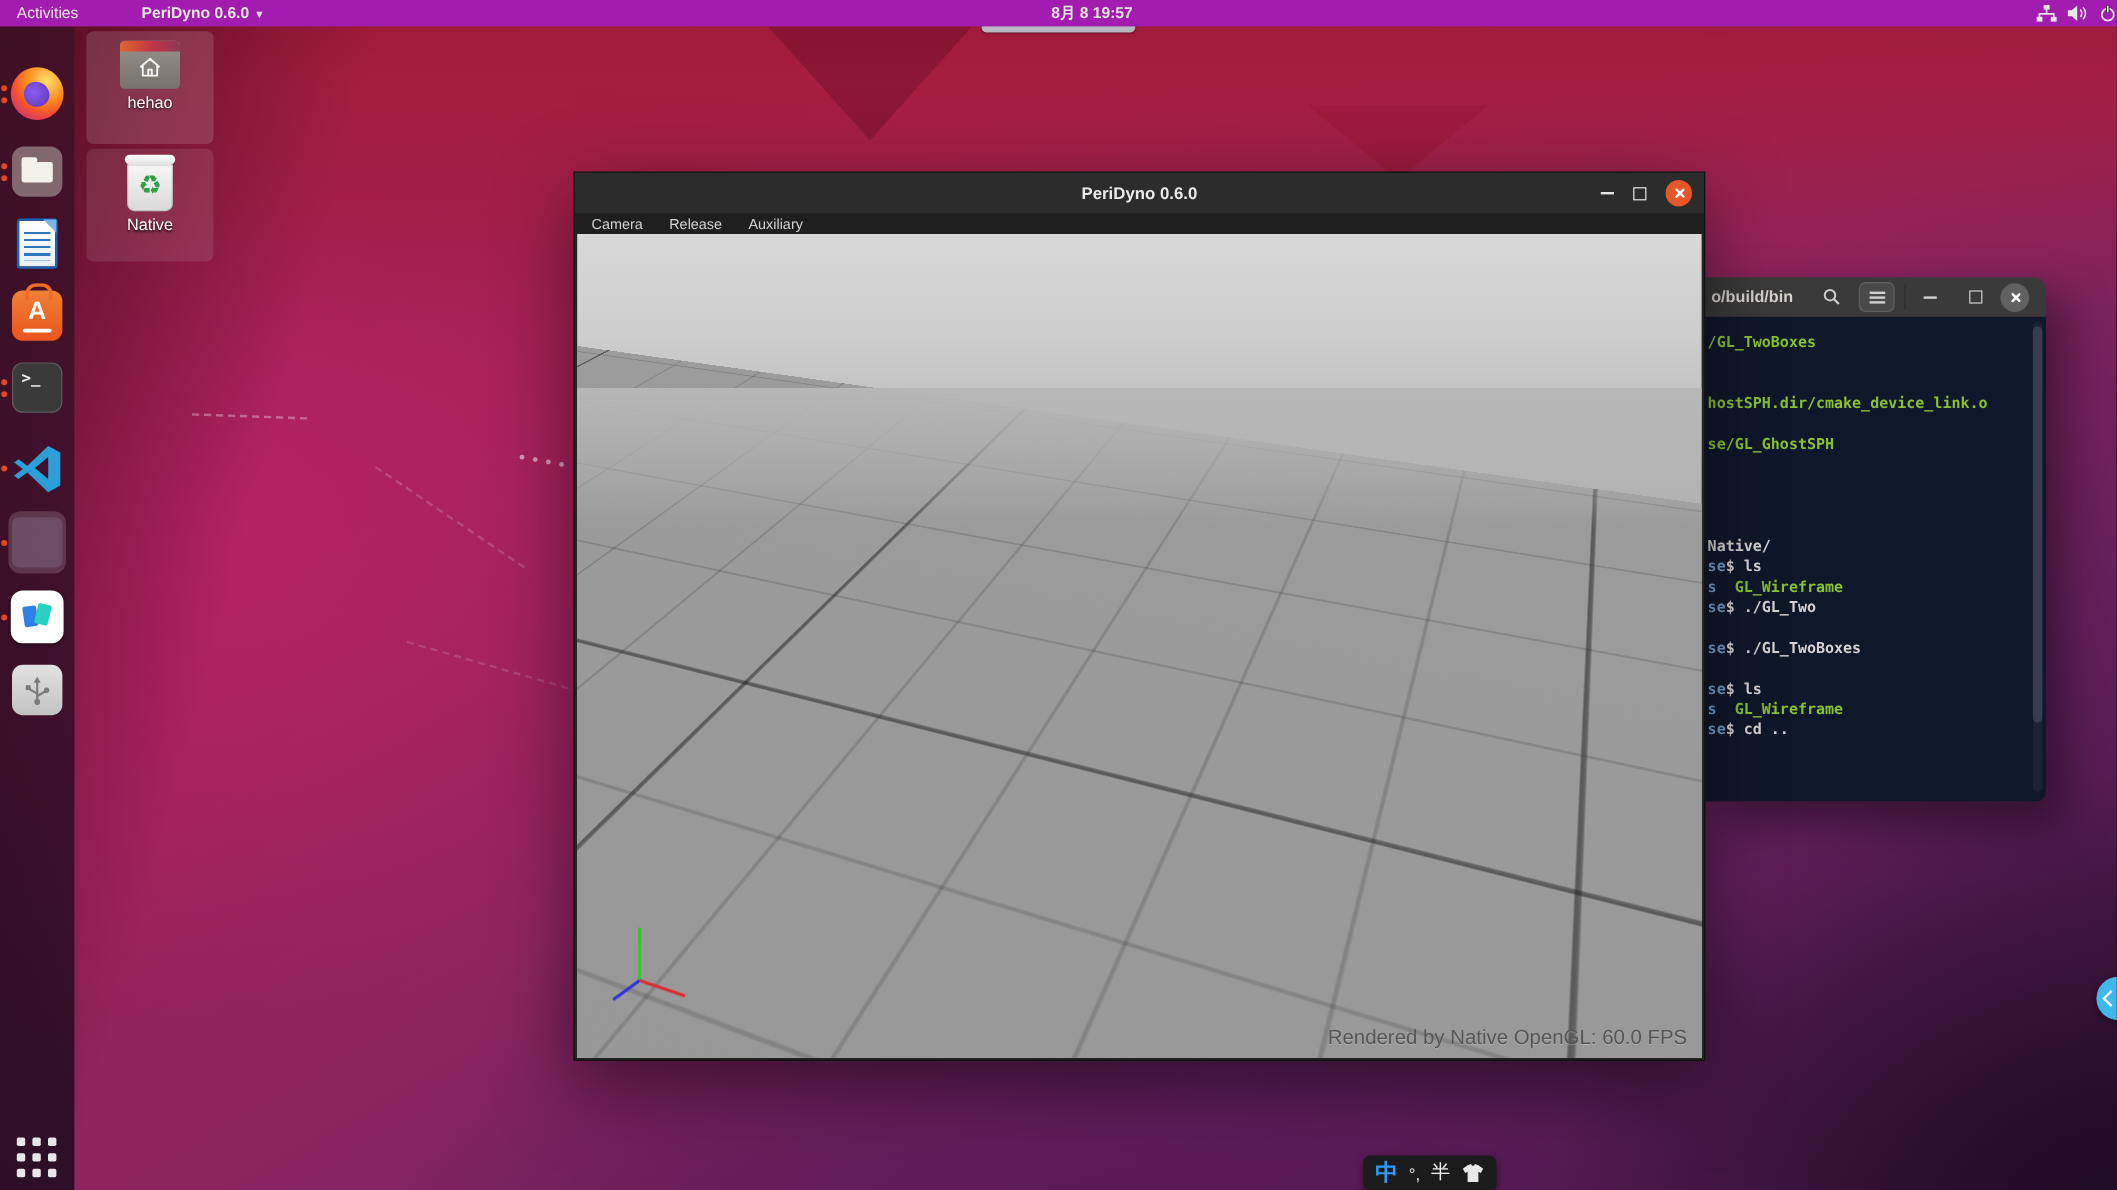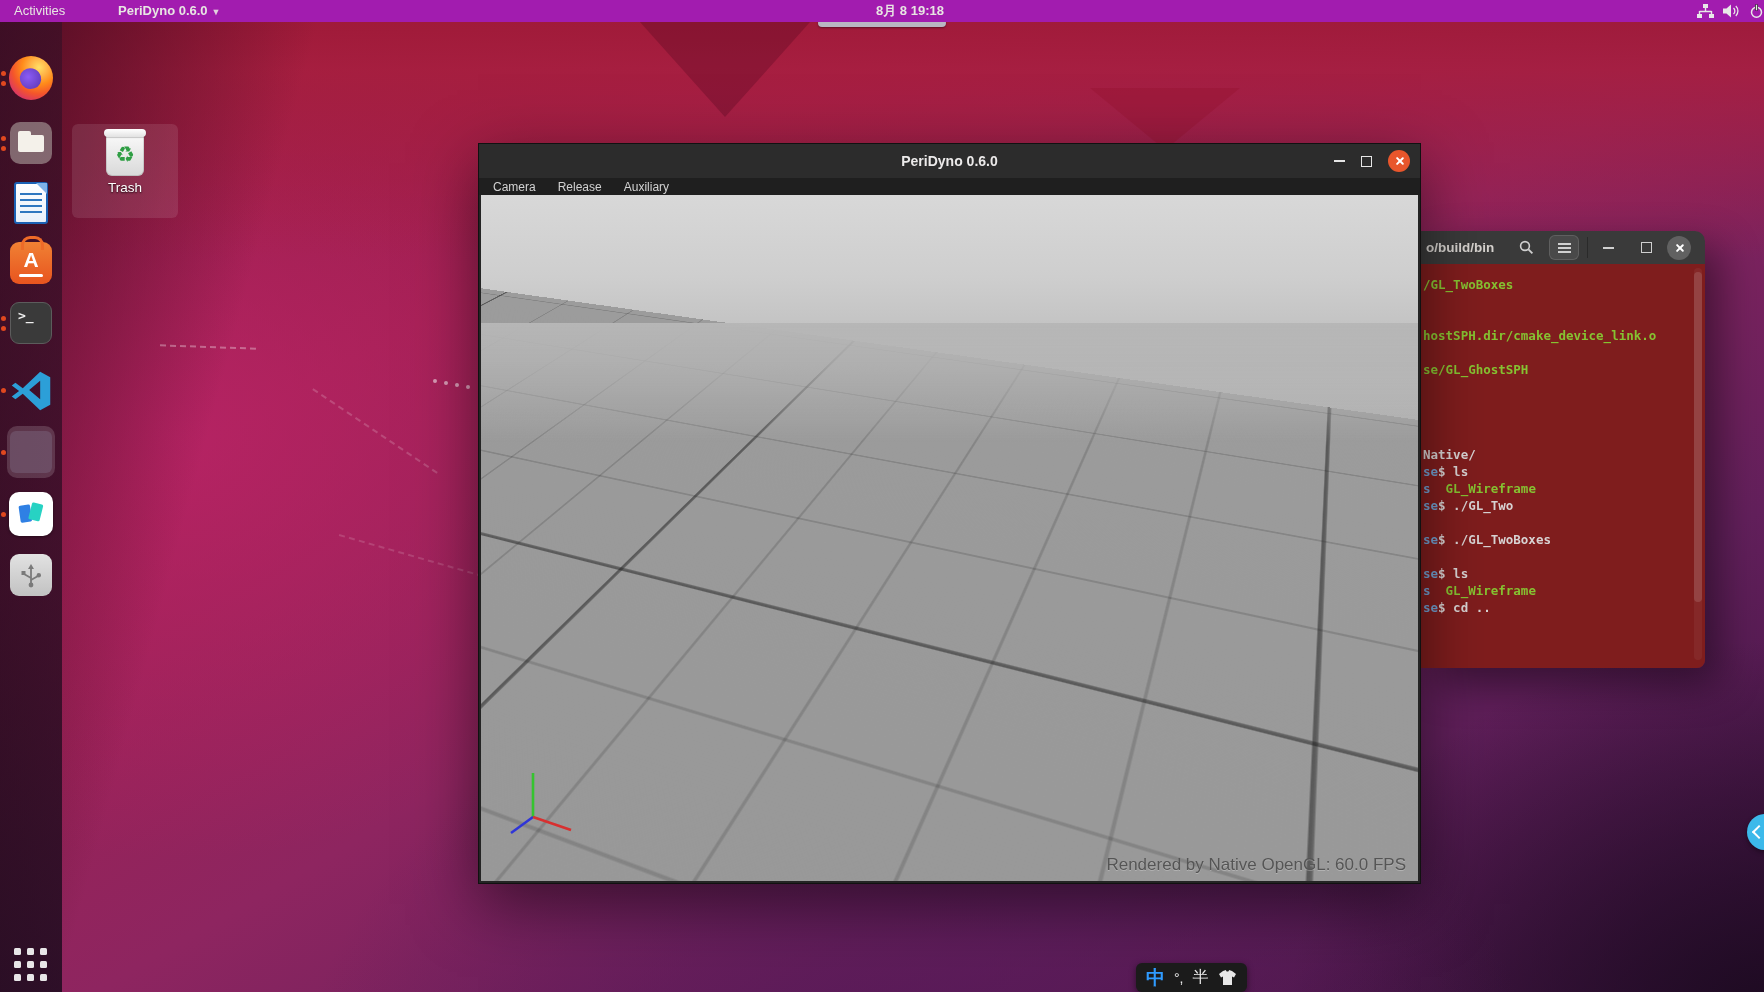--- a/index.html
+++ b/index.html
@@ -133,21 +133,21 @@
   .term-titlebar{position:absolute;left:0;top:0;right:0;height:33px;background:#3a3a3a;border-radius:0 10px 0 0;}
   .term-title{position:absolute;left:5px;top:0;line-height:33px;color:#d6d2ce;font-size:13.5px;font-weight:bold;}
   .tt-btn{position:absolute;top:4px;width:30px;height:25px;border-radius:6px;display:flex;align-items:center;justify-content:center;}
   .tt-search{left:90px;}
   .tt-burger{left:128px;background:rgba(255,255,255,.08);border:1px solid rgba(255,255,255,.12);box-sizing:border-box;}
   .burger{width:13px;height:2px;background:#d0d0d0;box-shadow:0 4px 0 #d0d0d0, 0 -4px 0 #d0d0d0;}
   .tt-sep{position:absolute;left:166px;top:6px;width:1px;height:21px;background:#2a2a2a;}
   .tt-min{left:172px;} .tt-min .mini{background:#d0d0d0;}
   .tt-max{left:210px;} .tt-max .maxi{border-color:#d0d0d0;}
   .tt-close{left:246px;top:5px;width:24px;height:24px;border-radius:50%;background:#616161;position:absolute;}
-  .term-body{position:absolute;left:0;right:0;top:33px;bottom:0;background:#7f1d1d;border-radius:0 0 8px 0;overflow:hidden;}
+  .term-body{position:absolute;left:0;right:0;top:33px;bottom:0;background:#0f172a;border-radius:0 0 8px 0;overflow:hidden;}
   .term-line{position:absolute;left:2px;white-space:pre;font-family:"DejaVu Sans Mono", monospace;font-size:12.5px;line-height:17px;font-weight:bold;}
   .term-scroll{position:absolute;right:3px;top:4px;bottom:8px;width:8px;background:rgba(255,255,255,.05);border-radius:4px;}
   .term-thumb{position:absolute;right:3px;top:8px;width:8px;height:330px;background:rgba(255,255,255,.13);border-radius:4px;}
 
   
   .ime{position:absolute;left:1136px;top:963px;height:29px;z-index:70;background:#1b1b1b;border-radius:6px;
       display:flex;align-items:center;gap:9px;padding:0 10px;box-shadow:0 2px 6px rgba(0,0,0,.5);}
   .ime-lang{color:#2f9bff;font-size:19px;font-weight:bold;line-height:29px;}
   .ime-punct{color:#ececec;font-size:14px;}
   .ime-width{color:#ececec;font-size:16px;}
@@ -175,21 +175,21 @@
     <div class="dash dash3"></div>
   </div>
 
   <div class="top-pill"></div>
 
   <div class="topbar">
     <span class="tb-item tb-activities">Activities</span>
     <span class="tb-item tb-appmenu">
       <span>PeriDyno 0.6.0</span><span class="car">▼</span>
     </span>
-    <span class="tb-item tb-clock">8月 8 19:18</span>
+    <span class="tb-item tb-clock">8月 8 19:57</span>
     <span class="tb-right">
       <svg width="17" height="15" viewBox="0 0 17 15">
         <rect x="6" y="0" width="5" height="4" fill="#e8e8e8"></rect>
         <path d="M8.5 4 v3 M2.5 7.5 h12 M2.5 7 v3 M14.5 7 v3" stroke="#e8e8e8" stroke-width="1.4" fill="none"></path>
         <rect x="0" y="10" width="5" height="4" fill="#e8e8e8"></rect>
         <rect x="12" y="10" width="5" height="4" fill="#e8e8e8"></rect>
       </svg>
       <svg width="17" height="14" viewBox="0 0 17 14">
         <polygon points="0,4.5 3.5,4.5 8,0.5 8,13.5 3.5,9.5 0,9.5" fill="#e8e8e8"></polygon>
         <path d="M10.5 4 a4 4 0 0 1 0 6 M12.8 2 a7 7 0 0 1 0 10" stroke="#e8e8e8" stroke-width="1.3" fill="none"></path>
@@ -281,26 +281,35 @@
         <span class="sq"></span>
         <span class="sq"></span>
         <span class="sq"></span>
         <span class="sq"></span>
         <span class="sq"></span>
         <span class="sq"></span>
         <span class="sq"></span>
       </div>
   </div>
 
+  <div class="desk-icon di-hehao">
+    <div class="folder">
+      <span class="flap"></span>
+      <svg width="20" height="18" viewBox="0 0 20 18">
+        <path d="M2 9 L10 2 L18 9 M4 8 V16 H16 V8 M8.5 16 V11 H11.5 V16" stroke="#f4f4f4" stroke-width="1.6" fill="none" stroke-linejoin="round"></path>
+      </svg>
+    </div>
+    <div class="lbl">hehao</div>
+  </div>
   <div class="desk-icon di-trash">
     <div class="trashcan">
       <span class="lid"></span>
       <div class="rec">♻</div>
     </div>
-    <div class="lbl">Trash</div>
+    <div class="lbl">Native</div>
   </div>
 
   <div class="term-win">
     <div class="term-titlebar">
       <span class="term-title">o/build/bin</span>
       <span class="tt-btn tt-search">
         <svg width="15" height="15" viewBox="0 0 15 15">
           <circle cx="6" cy="6" r="4.4" stroke="#cfcfcf" stroke-width="1.6" fill="none"></circle>
           <line x1="9.4" y1="9.4" x2="13.4" y2="13.4" stroke="#cfcfcf" stroke-width="1.8"></line>
         </svg>

